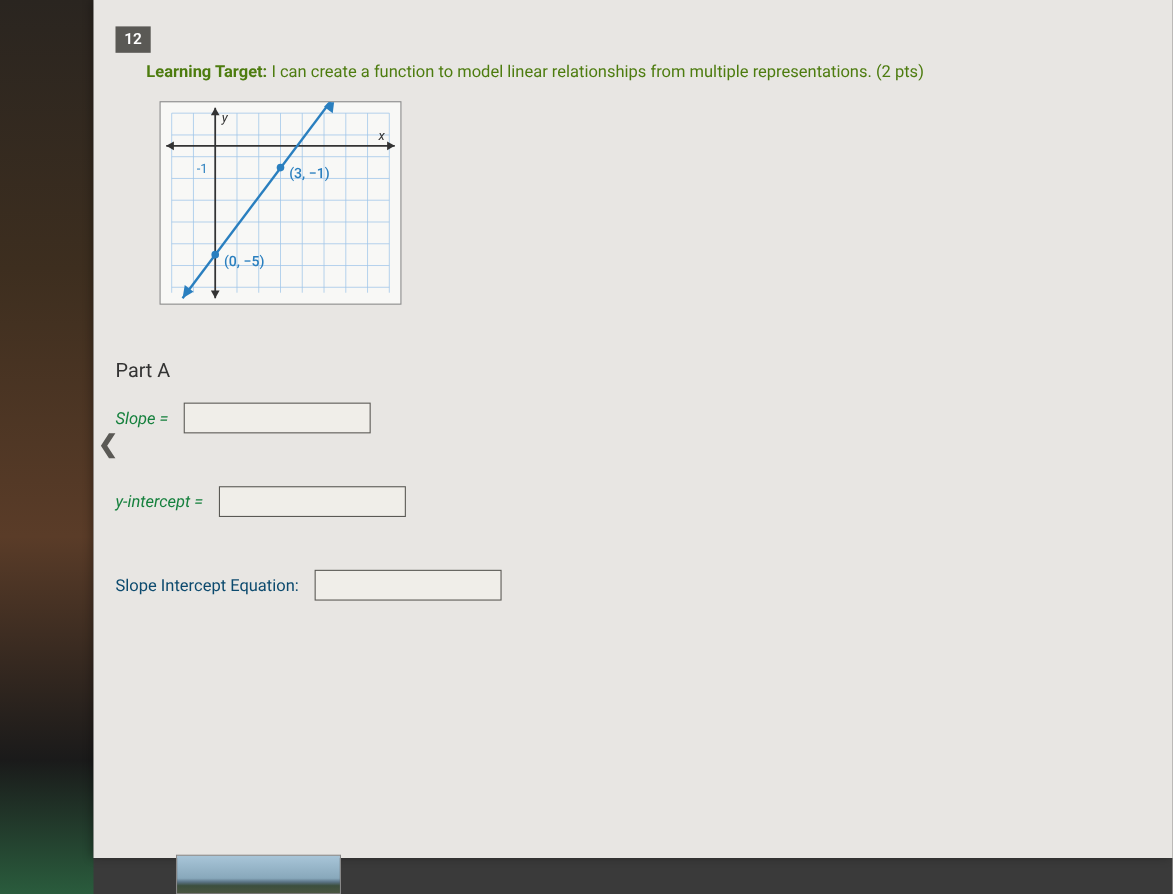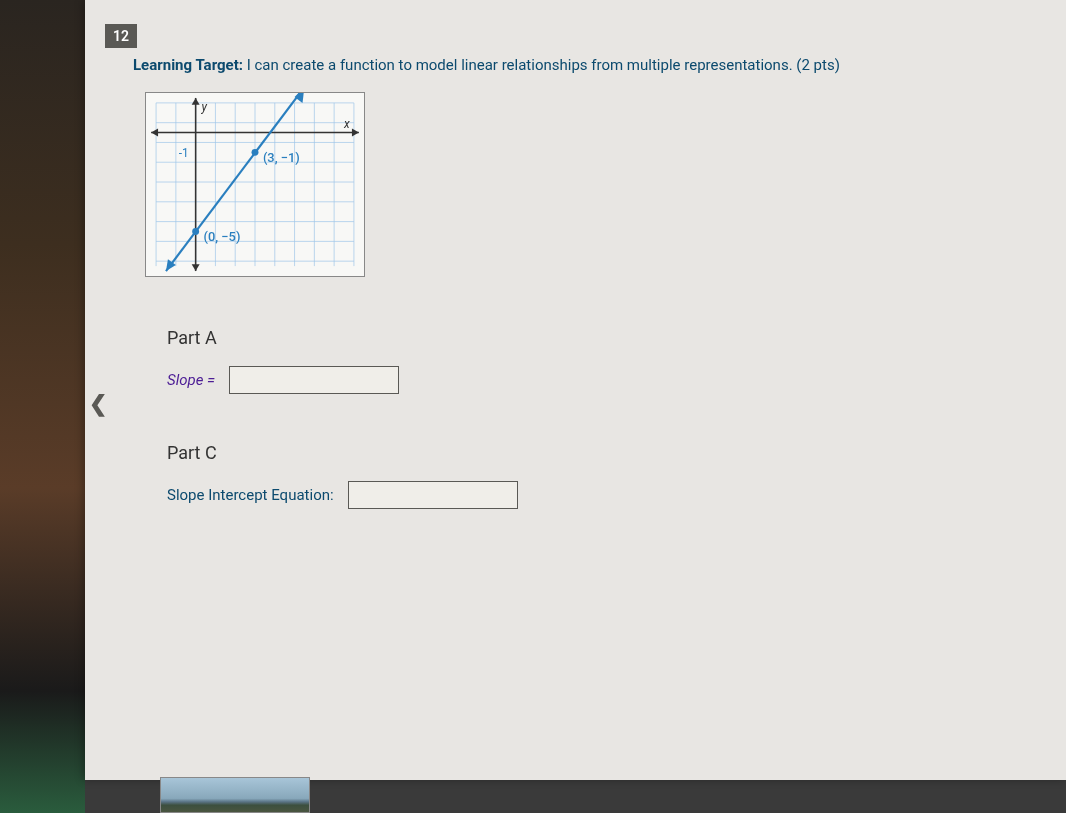--- a/index.html
+++ b/index.html
@@ -30,21 +30,21 @@
       background: #5a5955;
       color: #fff;
       font-size: 14px;
       font-weight: 600;
       padding: 4px 8px;
       margin-bottom: 8px;
       text-align: center;
     }
     .learning-target {
       font-size: 15px;
-      color: #0c4a6e;
+      color: #4d7c0f;
       margin-left: 28px;
       margin-bottom: 18px;
     }
     .learning-target-label { font-weight: 700; }
     .learning-target-text { font-weight: 400; }
     .graph-container {
       margin-left: 40px;
       margin-bottom: 50px;
     }
     .graph-svg {
@@ -56,37 +56,36 @@
       position: absolute;
       left: -2px;
       top: 385px;
       font-size: 22px;
       font-weight: 900;
       color: #5a5955;
       cursor: pointer;
       padding: 6px;
     }
     .part-section {
-      margin-left: 62px;
       margin-bottom: 48px;
     }
     .part-title {
       font-size: 18px;
       color: #333;
       font-weight: 400;
       margin-bottom: 18px;
     }
     .part-row {
       display: flex;
       align-items: center;
       gap: 14px;
     }
     .field-label {
       font-size: 15px;
-      color: #4c1d95;
+      color: #15803d;
       font-style: italic;
     }
     .field-label-normal {
       font-size: 15px;
       color: #0c4a6e;
     }
     .answer-input {
       border: 1px solid #5a5955;
       background: #f0eee9;
       width: 170px;
@@ -177,24 +176,27 @@
 
   <div class="part-section">
     <div class="part-title">Part A</div>
     <div class="part-row">
       <span class="field-label">Slope =</span>
       <input class="answer-input" type="text" value="" style="">
     </div>
   </div>
 
   <div class="part-section">
+    <div class="part-row">
+      <span class="field-label">y-intercept =</span>
+      <input class="answer-input" type="text" value="" style="">
+    </div>
   </div>
 
   <div class="part-section">
-    <div class="part-title">Part C</div>
     <div class="part-row">
       <span class="field-label-normal">Slope Intercept Equation:</span>
       <input class="answer-input" type="text" value="" style="">
     </div>
   </div>
 
 </div>
 
 <div class="taskbar-thumb"></div>
 

